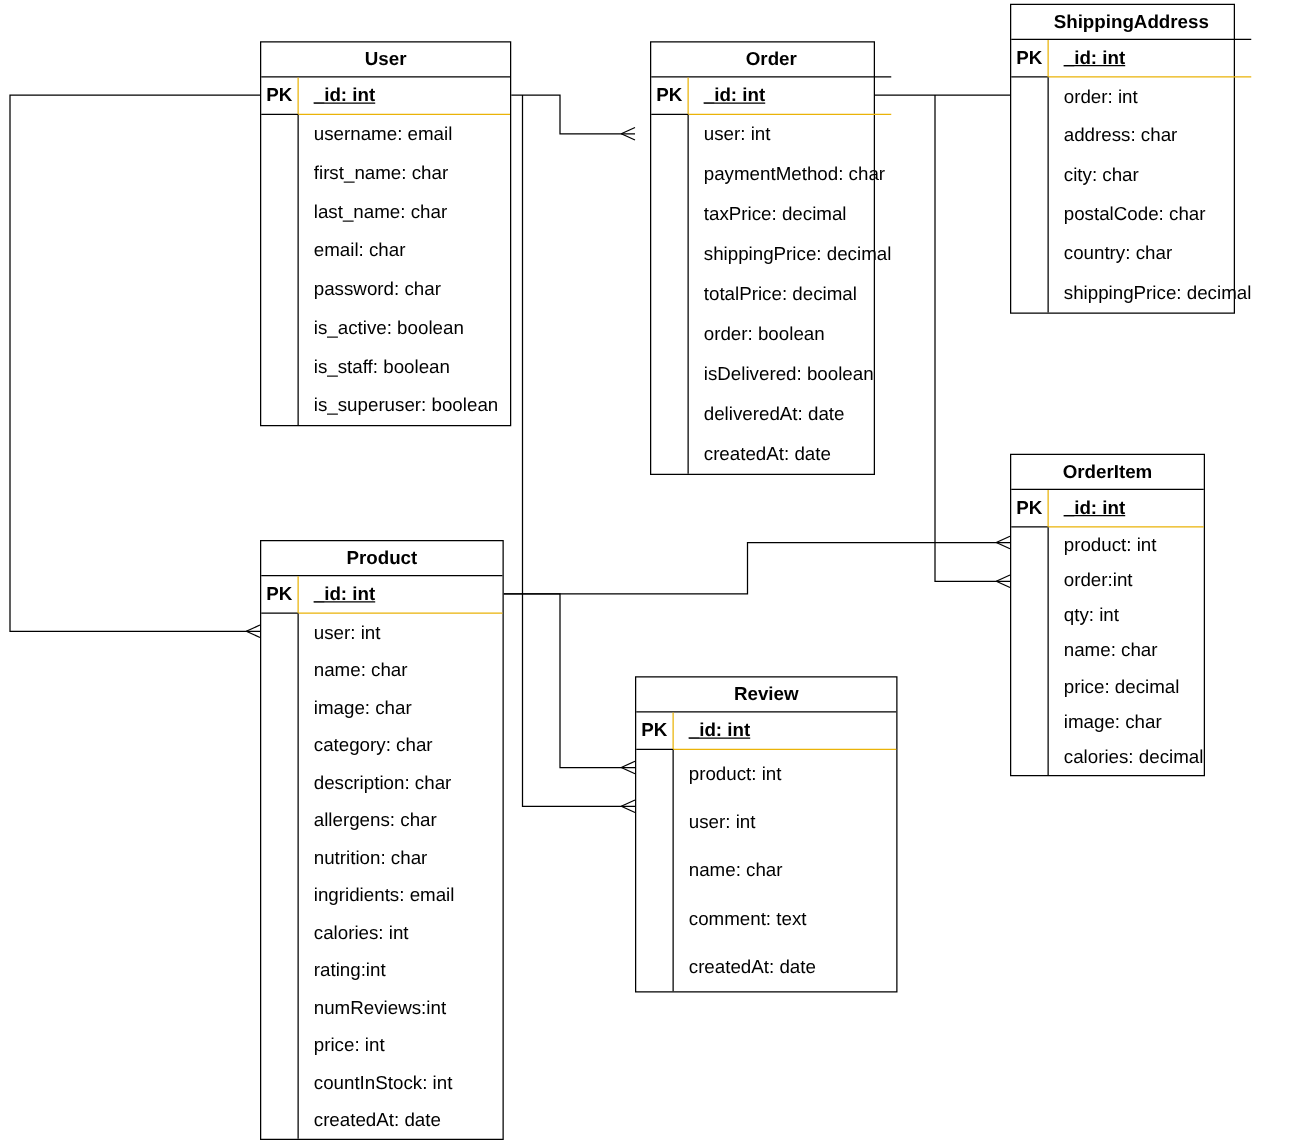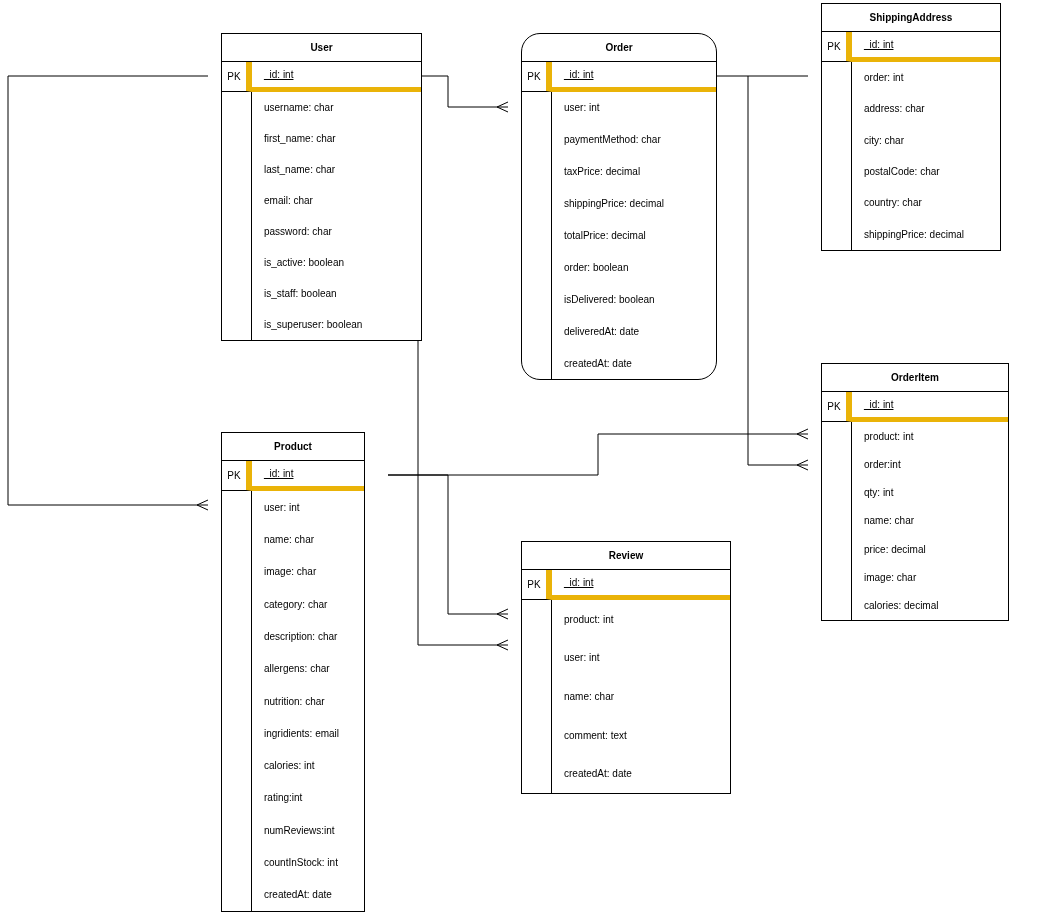--- a/index.html
+++ b/index.html
@@ -13,48 +13,47 @@
     overflow: hidden;
   }
   .entity {
     position: absolute;
     box-sizing: border-box;
     background: #ffffff;
     border: 1px solid #000000;
     display: grid;
     grid-template-columns: 30px 1fr;
     grid-template-rows: 28px 30px 1fr;
-    font-size: 10px;
-    margin-left: 13px;
+    font-size: 15px;
   }
   .entity-title {
     grid-column: 1 / 3;
     grid-row: 1;
     border-bottom: 1px solid #000000;
     font-weight: bold;
     text-align: center;
     line-height: 27px;
     white-space: nowrap;
     overflow: hidden;
   }
   .pk-cell {
     grid-column: 1;
     grid-row: 2;
-    border-right: 6px solid #eab308;
+    border-right: 1px solid #eab308;
     border-bottom: 1px solid #000000;
-    font-weight: normal;
+    font-weight: bold;
     display: flex;
     align-items: center;
     justify-content: center;
   }
   .pk-field {
     grid-column: 2;
     grid-row: 2;
-    border-bottom: 5px solid #eab308;
-    font-weight: normal;
+    border-bottom: 1px solid #eab308;
+    font-weight: bold;
     text-decoration: underline;
     display: flex;
     align-items: center;
     padding-left: 12px;
     white-space: nowrap;
   }
   .attr-spacer {
     grid-column: 1;
     grid-row: 3;
     border-right: 1px solid #000000;
@@ -131,32 +130,32 @@
       <line x1="797" y1="465" x2="808" y2="470"></line>
     </g>
   </svg>
 
   <div class="entity" style="left:208px; top:33px; width:201px; height:308px;">
     <div class="entity-title">User</div>
     <div class="pk-cell">PK</div>
     <div class="pk-field">_id: int</div>
     <div class="attr-spacer"></div>
     <div class="attr-list">
-        <div class="attr-row">username: char</div>
+        <div class="attr-row">username: email</div>
         <div class="attr-row">first_name: char</div>
         <div class="attr-row">last_name: char</div>
         <div class="attr-row">email: char</div>
         <div class="attr-row">password: char</div>
         <div class="attr-row">is_active: boolean</div>
         <div class="attr-row">is_staff: boolean</div>
         <div class="attr-row">is_superuser: boolean</div>
       </div>
   </div>
 
-  <div class="entity" style="left:508px; top:33px; width:196px; height:347px;border-radius:19px;">
+  <div class="entity" style="left:520px; top:33px; width:180px; height:347px;">
     <div class="entity-title">Order</div>
     <div class="pk-cell">PK</div>
     <div class="pk-field">_id: int</div>
     <div class="attr-spacer"></div>
     <div class="attr-list">
         <div class="attr-row">user: int</div>
         <div class="attr-row">paymentMethod: char</div>
         <div class="attr-row">taxPrice: decimal</div>
         <div class="attr-row">shippingPrice: decimal</div>
         <div class="attr-row">totalPrice: decimal</div>
@@ -175,57 +174,58 @@
     <div class="attr-list">
         <div class="attr-row">order: int</div>
         <div class="attr-row">address: char</div>
         <div class="attr-row">city: char</div>
         <div class="attr-row">postalCode: char</div>
         <div class="attr-row">country: char</div>
         <div class="attr-row">shippingPrice: decimal</div>
       </div>
   </div>
 
-  <div class="entity" style="left:208px; top:432px; width:144px; height:480px;">
+  <div class="entity" style="left:208px; top:432px; width:195px; height:480px;">
     <div class="entity-title">Product</div>
     <div class="pk-cell">PK</div>
     <div class="pk-field">_id: int</div>
     <div class="attr-spacer"></div>
     <div class="attr-list">
         <div class="attr-row">user: int</div>
         <div class="attr-row">name: char</div>
         <div class="attr-row">image: char</div>
         <div class="attr-row">category: char</div>
         <div class="attr-row">description: char</div>
         <div class="attr-row">allergens: char</div>
         <div class="attr-row">nutrition: char</div>
         <div class="attr-row">ingridients: email</div>
         <div class="attr-row">calories: int</div>
         <div class="attr-row">rating:int</div>
         <div class="attr-row">numReviews:int</div>
+        <div class="attr-row">price: int</div>
         <div class="attr-row">countInStock: int</div>
         <div class="attr-row">createdAt: date</div>
       </div>
   </div>
 
   <div class="entity" style="left:508px; top:541px; width:210px; height:253px;">
     <div class="entity-title">Review</div>
     <div class="pk-cell">PK</div>
     <div class="pk-field">_id: int</div>
     <div class="attr-spacer"></div>
     <div class="attr-list">
         <div class="attr-row">product: int</div>
         <div class="attr-row">user: int</div>
         <div class="attr-row">name: char</div>
         <div class="attr-row">comment: text</div>
         <div class="attr-row">createdAt: date</div>
       </div>
   </div>
 
-  <div class="entity" style="left:808px; top:363px; width:188px; height:258px;">
+  <div class="entity" style="left:808px; top:363px; width:156px; height:258px;">
     <div class="entity-title">OrderItem</div>
     <div class="pk-cell">PK</div>
     <div class="pk-field">_id: int</div>
     <div class="attr-spacer"></div>
     <div class="attr-list">
         <div class="attr-row">product: int</div>
         <div class="attr-row">order:int</div>
         <div class="attr-row">qty: int</div>
         <div class="attr-row">name: char</div>
         <div class="attr-row">price: decimal</div>

